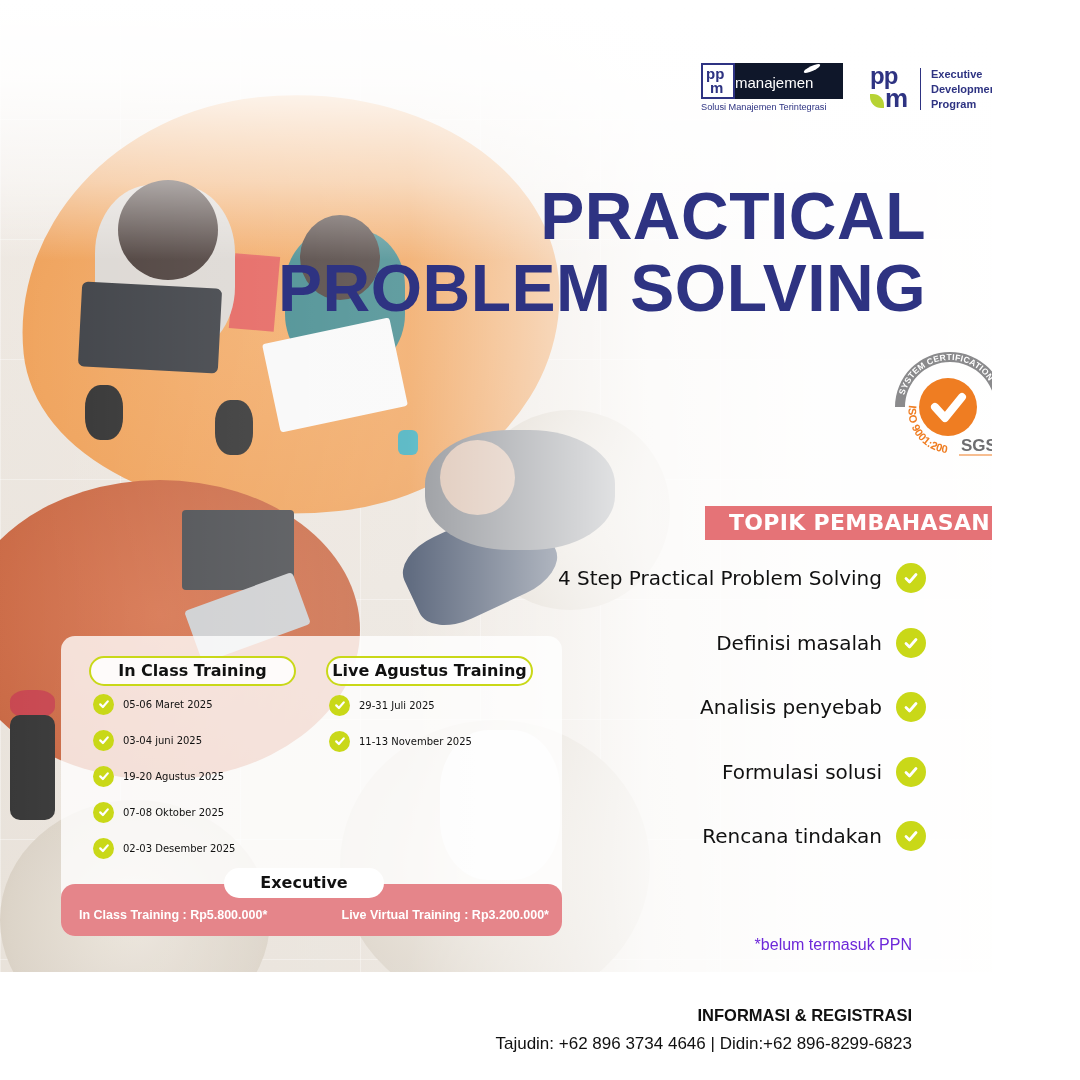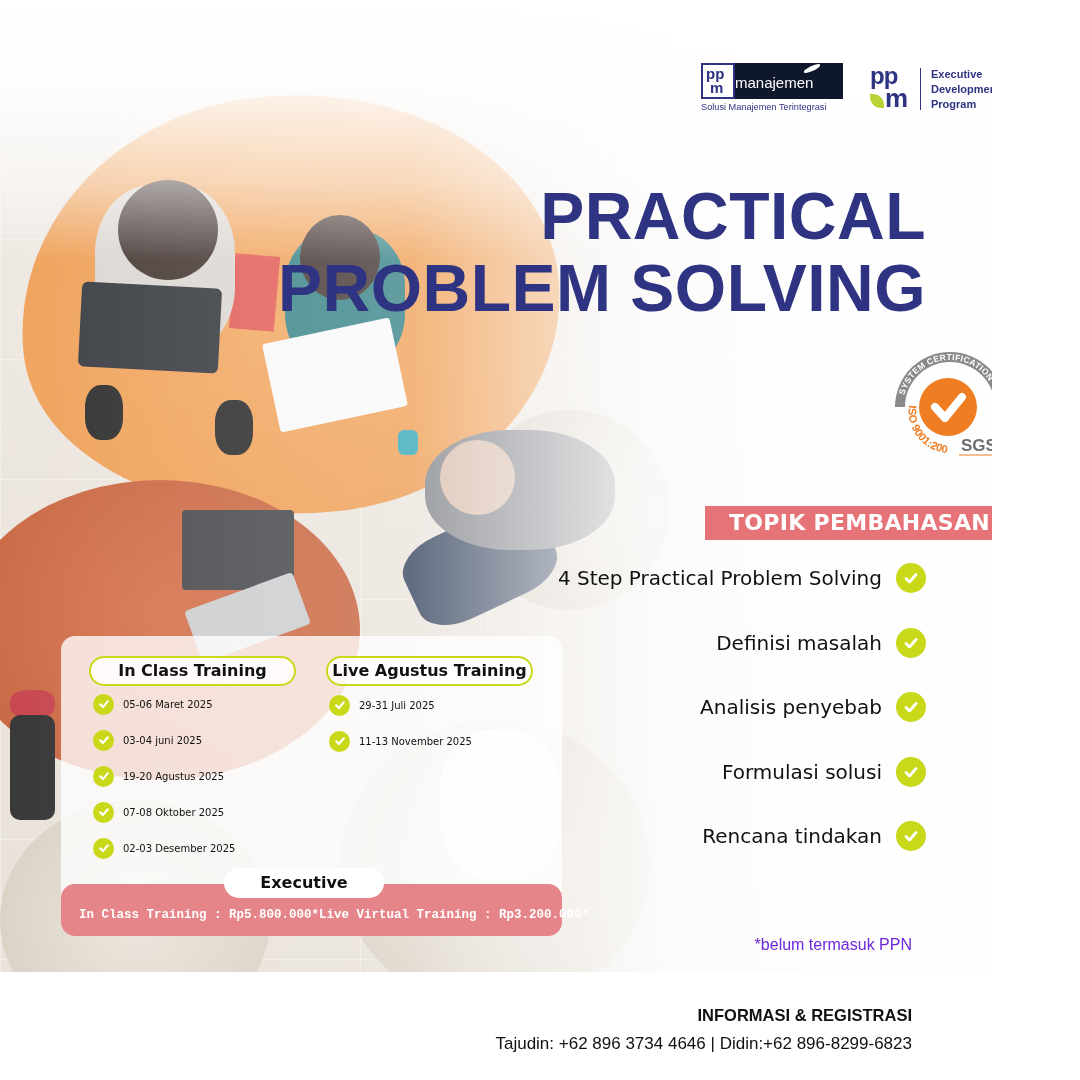--- a/index.html
+++ b/index.html
@@ -100,21 +100,21 @@
     .dates-virtual { left: 268px; top: 57px; }
     .date { display: flex; align-items: center; height: 24px; margin-bottom: 12px; }
     .date .check { width: 21px; height: 21px; margin-right: 9px; }
     .date .check svg { width: 12px; height: 12px; }
     .date-label { font-family: "DejaVu Sans", sans-serif; font-size: 10px; color: #111; white-space: nowrap; }
 
     .price-band { position: absolute; left: 0; top: 248px; width: 501px; height: 52px; border-radius: 14px; background: #e5858a; }
     .invest-pill { position: absolute; left: 163px; top: 232px; width: 160px; height: 30px; border-radius: 15px; background: #fff;
       font-family: "DejaVu Sans", sans-serif; font-weight: 700; font-size: 16px; line-height: 30px; text-align: center; color: #111; }
     .price-row { position: absolute; left: 18px; top: 272px; width: 470px; display: flex; justify-content: space-between;
-      font-family: Liberation Mono, monospace; font-weight: 700; font-size: 12.5px; color: #fff; white-space: nowrap; }
+      font-family: Liberation Sans, sans-serif; font-weight: 700; font-size: 12.5px; color: #fff; white-space: nowrap; }
 
     
     .ppn-note { position: absolute; right: 80px; top: 936px; font-family: "Liberation Sans", sans-serif; font-size: 16px; color: #6d28d9; }
     .footer { position: absolute; right: 80px; top: 1004px; text-align: right; font-family: "Liberation Sans", sans-serif; color: #111; }
     .footer-title { font-weight: 700; font-size: 16.5px; line-height: 22px; margin-bottom: 4px; }
     .footer-line { font-size: 17px; line-height: 27px; white-space: nowrap; }
   </style>
 </head>
 <body>
 

